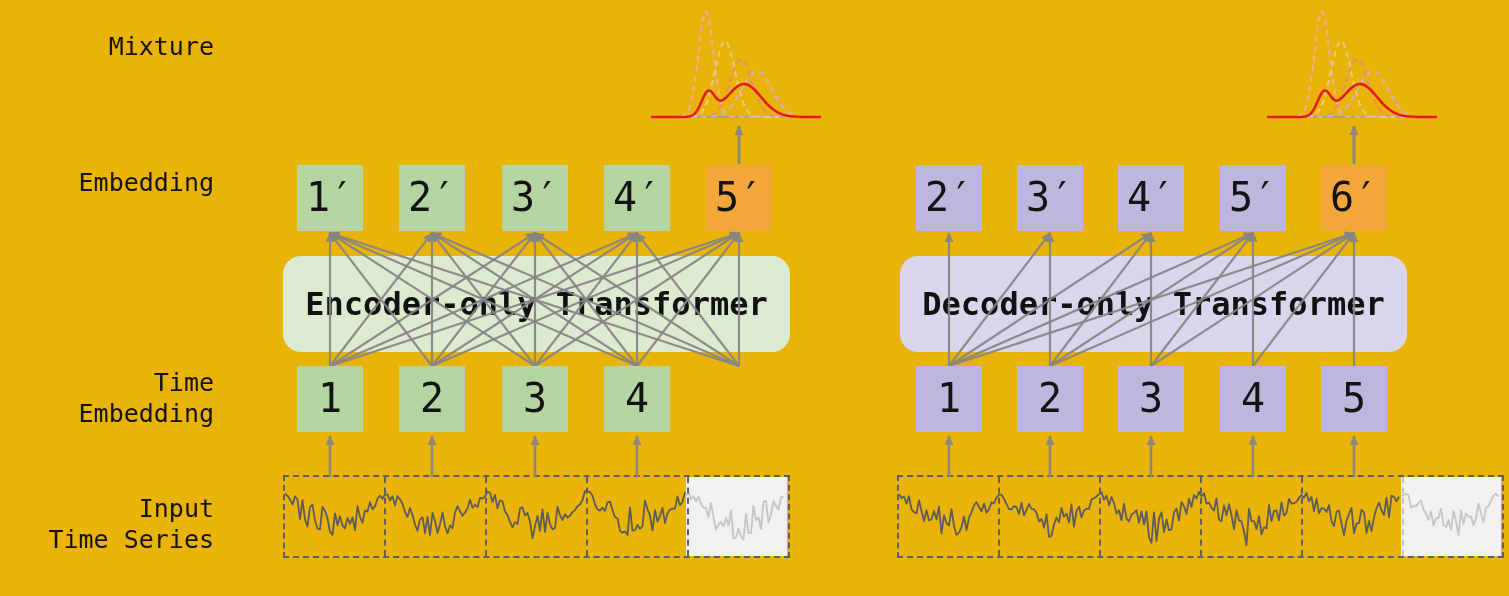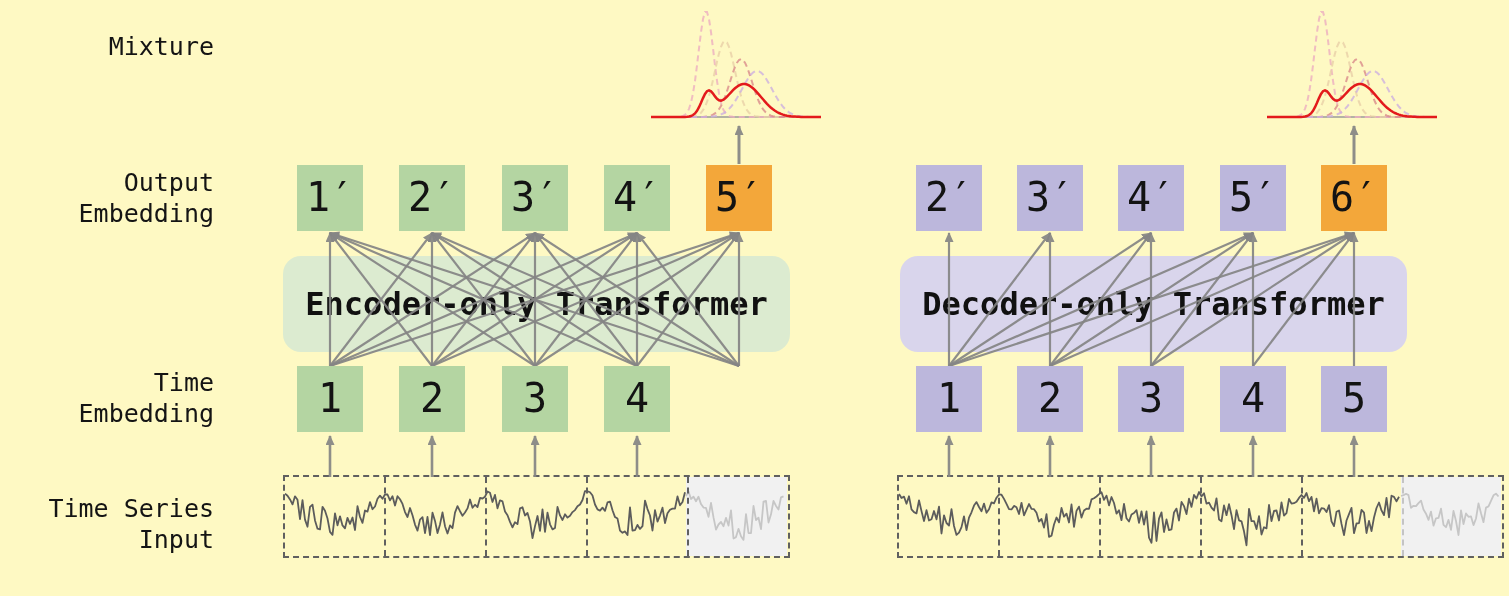--- a/index.html
+++ b/index.html
@@ -1,16 +1,16 @@
 <!DOCTYPE html>
 <html><head>
 <meta charset="utf-8">
 <style>
   html,body{margin:0;padding:0;background:#ffffff}
-  .stage{position:relative;width:1509px;height:596px;background:#fef9c3;
+  .stage{position:relative;width:1509px;height:596px;background:#eab308;
          font-family:"DejaVu Sans Mono","Liberation Mono",monospace;overflow:hidden}
   .rowlabel{position:absolute;left:8px;width:206px;text-align:right;
             font-size:25px;line-height:31px;color:#141414;font-weight:500}
   .panel{position:absolute;width:507px;height:96px;border-radius:18px;
          line-height:96px;text-align:center;font-size:32px;font-weight:600;color:#111}
   .panel.g{background:#dcebd0}
   .panel.p{background:#d9d5ec}
   .tok{position:absolute;width:66px;height:66px;line-height:64px;text-align:center;
        font-size:40px;font-weight:500;color:#131313;z-index:10}
   .tok.g{background:#b4d5a2}
@@ -26,30 +26,29 @@
 </style>
 </head>
 <body>
 
 <div class="stage">
 
   <div class="rowlabel" style="top:31px">
     <div>Mixture</div>
   </div>
   <div class="rowlabel" style="top:167px">
-    <div>Output</div>
     <div>Embedding</div>
   </div>
   <div class="rowlabel" style="top:367px">
     <div>Time</div>
     <div>Embedding</div>
   </div>
   <div class="rowlabel" style="top:493px">
+    <div>Input</div>
     <div>Time Series</div>
-    <div>Input</div>
   </div>
 
   <div class="panel g" style="left:283px;top:256px">Encoder-only Transformer</div>
   <div class="panel p" style="left:900px;top:256px">Decoder-only Transformer</div>
 
   <svg id="arrowLayer" class="abs" width="1509" height="596">
       <defs>
         <marker id="ah" markerUnits="userSpaceOnUse" markerWidth="12" markerHeight="11" refX="9" refY="4.5" orient="auto">
           <path d="M0,0 L10,4.5 L0,9 Z" fill="#858585"></path>
         </marker>

